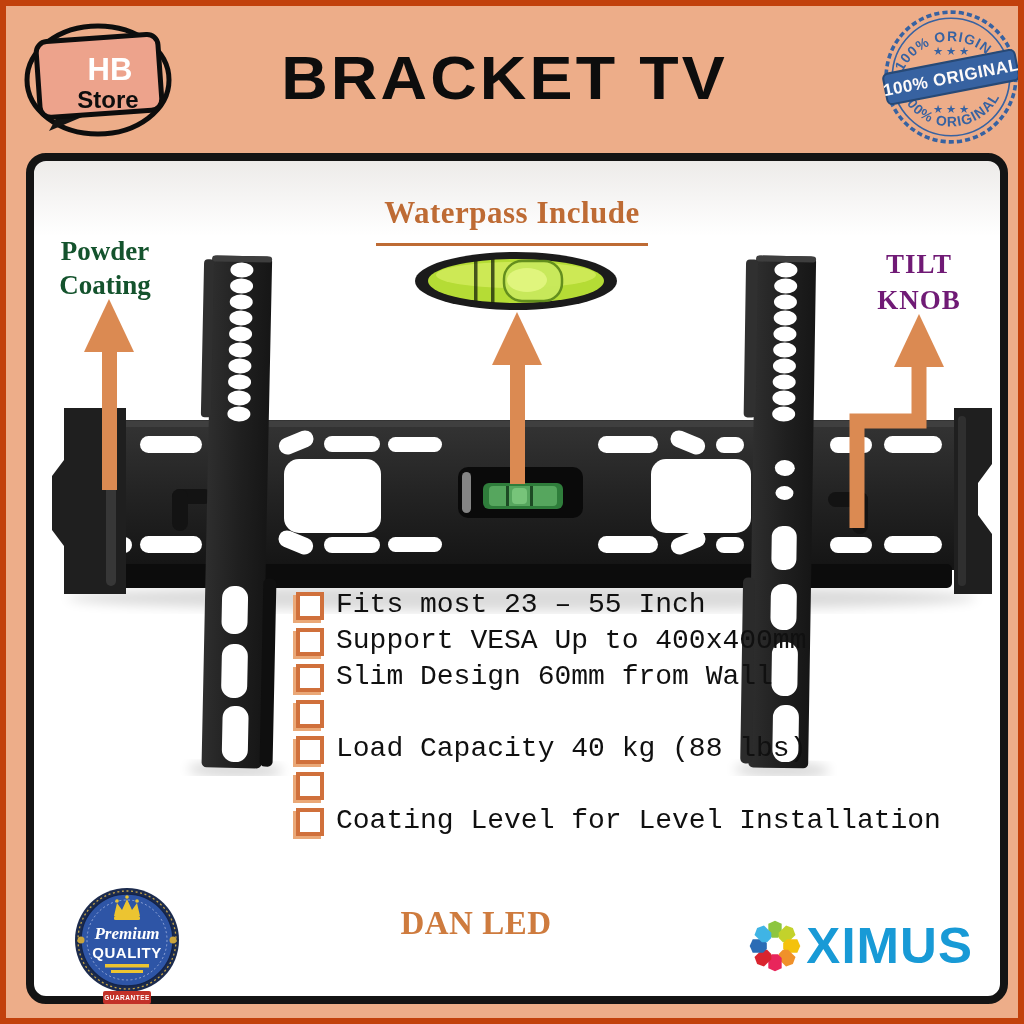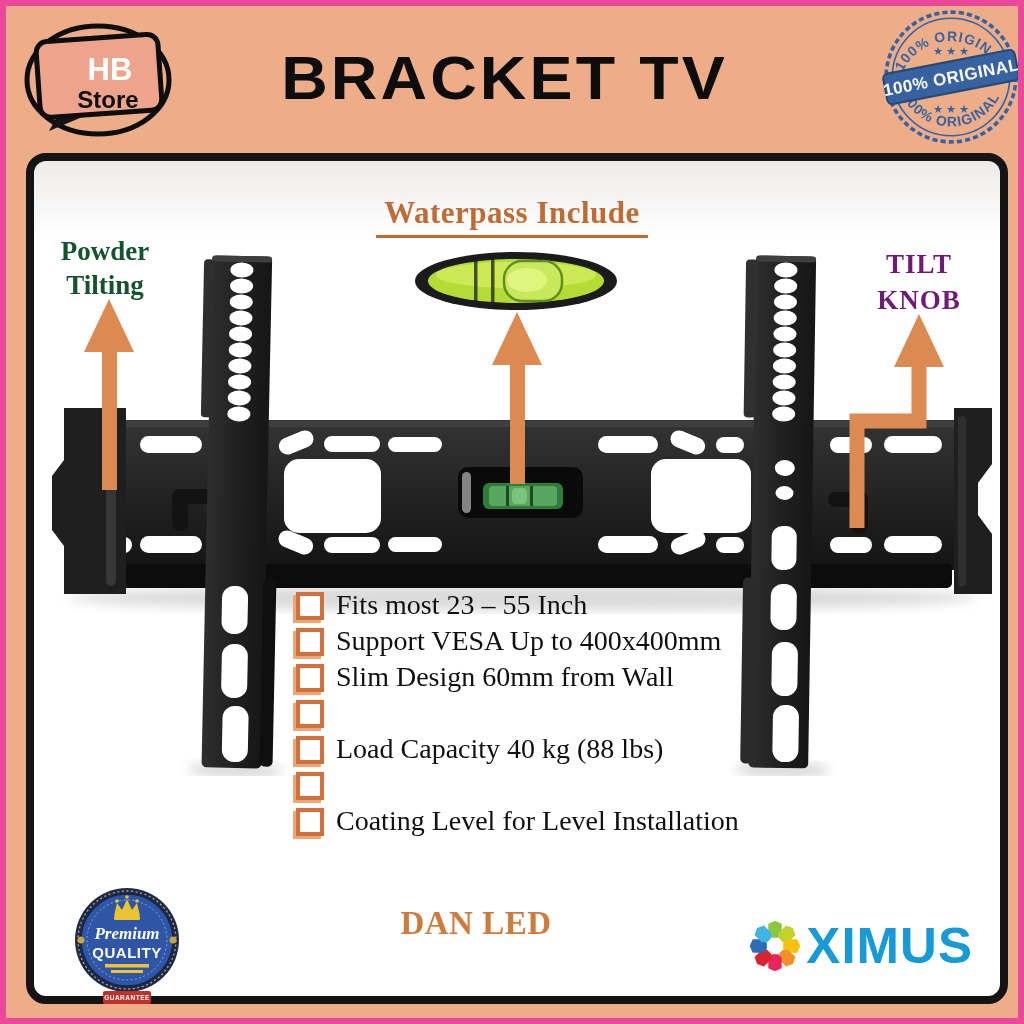--- a/index.html
+++ b/index.html
@@ -1,18 +1,18 @@
 <!DOCTYPE html>
 <html><head>
 <meta charset="utf-8">
 <style>
   html,body{margin:0;padding:0;background:#333;}
   .page{
     position:relative;width:1024px;height:1024px;margin:0 auto;
-    background:#EDAD89;border:6px solid #ec4899;box-sizing:border-box;
+    background:#EDAD89;border:6px solid #c2410c;box-sizing:border-box;
     overflow:hidden;font-family:"Liberation Serif",serif;
   }
   
   .logo-svg{position:absolute;left:16px;top:16px;width:152px;height:118px;}
   .title{
     position:absolute;left:185px;right:200px;top:36px;text-align:center;
     font-family:"Liberation Sans",sans-serif;font-weight:900;font-size:62px;
     letter-spacing:3px;color:#0d0d0d;transform:scaleX(1.04);
   }
   .stamp-svg{position:absolute;left:876px;top:2px;width:138px;height:138px;}
@@ -23,30 +23,30 @@
     background:linear-gradient(180deg,#edebe9 0%,#ffffff 9%,#ffffff 100%);
     z-index:1;
   }
   .bracket-svg{position:absolute;left:30px;top:240px;width:960px;height:530px;z-index:2;}
   .annot-svg{position:absolute;left:0;top:0;width:1024px;height:1024px;z-index:4;pointer-events:none;}
   .waterpass{
     position:absolute;left:0;right:0;top:189px;text-align:center;z-index:5;
   }
   .waterpass span{
     display:inline-block;font-weight:700;font-size:31px;color:#BE6B34;
-    border-bottom:3px solid #BE6B34;padding:0 8px 4px 8px;letter-spacing:.5px;
+    border-bottom:3px solid #BE6B34;padding:0 8px 12px 8px;letter-spacing:.5px;
   }
   .level-svg{position:absolute;left:406px;top:243px;width:208px;height:64px;z-index:5;}
   .lbl{position:absolute;z-index:5;font-weight:700;color:#14532d;text-align:center;}
   .lbl-powder{left:38px;top:228px;width:122px;font-size:27px;line-height:34px;}
   .lbl-tilt{left:856px;top:240px;width:114px;font-size:27px;line-height:36px;letter-spacing:1px;color:#701a75;}
   
   .features{
     position:absolute;left:290px;top:584px;width:460px;margin:0;padding:0;
-    list-style:none;z-index:6;
+    list-style:none;z-index:6;font-family:Liberation Mono, monospace;
   }
   .feature{display:flex;align-items:flex-start;margin-bottom:7px;height:29px;}
   .cbx{
     flex:0 0 auto;width:20px;height:20px;margin:2px 12px 0 0;background:#fff;
     border:4px solid #D0703B;box-shadow:-3px 3px 0 #EAA877;
   }
   .ftxt{font-size:28px;line-height:29px;color:#101010;white-space:nowrap;}
   
   .premium-svg{position:absolute;left:64px;top:880px;width:114px;height:126px;z-index:6;}
   .tagline{
@@ -249,21 +249,21 @@
     <ellipse cx="104" cy="32" rx="88" ry="22" fill="#B5DC35"></ellipse>
     <ellipse cx="104" cy="26" rx="80" ry="13" fill="#D3EC5E" opacity="0.8"></ellipse>
     <rect x="62" y="12" width="3.5" height="40" fill="#17220a" opacity="0.75"></rect>
     <rect x="79" y="10" width="3.5" height="44" fill="#17220a" opacity="0.75"></rect>
     <rect x="92" y="12" width="58" height="40" rx="18" fill="#C8E95C" stroke="#5F8A1C" stroke-width="2.5" opacity="0.95"></rect>
     <ellipse cx="115" cy="31" rx="20" ry="12" fill="#E4F784" opacity="0.85"></ellipse>
   </svg>
 
   <div class="lbl lbl-powder">
     <div>Powder</div>
-    <div>Tilting</div>
+    <div>Coating</div>
   </div>
   <div class="lbl lbl-tilt">
     <div>TILT</div>
     <div>KNOB</div>
   </div>
 
   <ul class="features">
     <li class="feature">
         <span class="cbx"></span>
         <span class="ftxt">Fits most 23 – 55 Inch</span>

